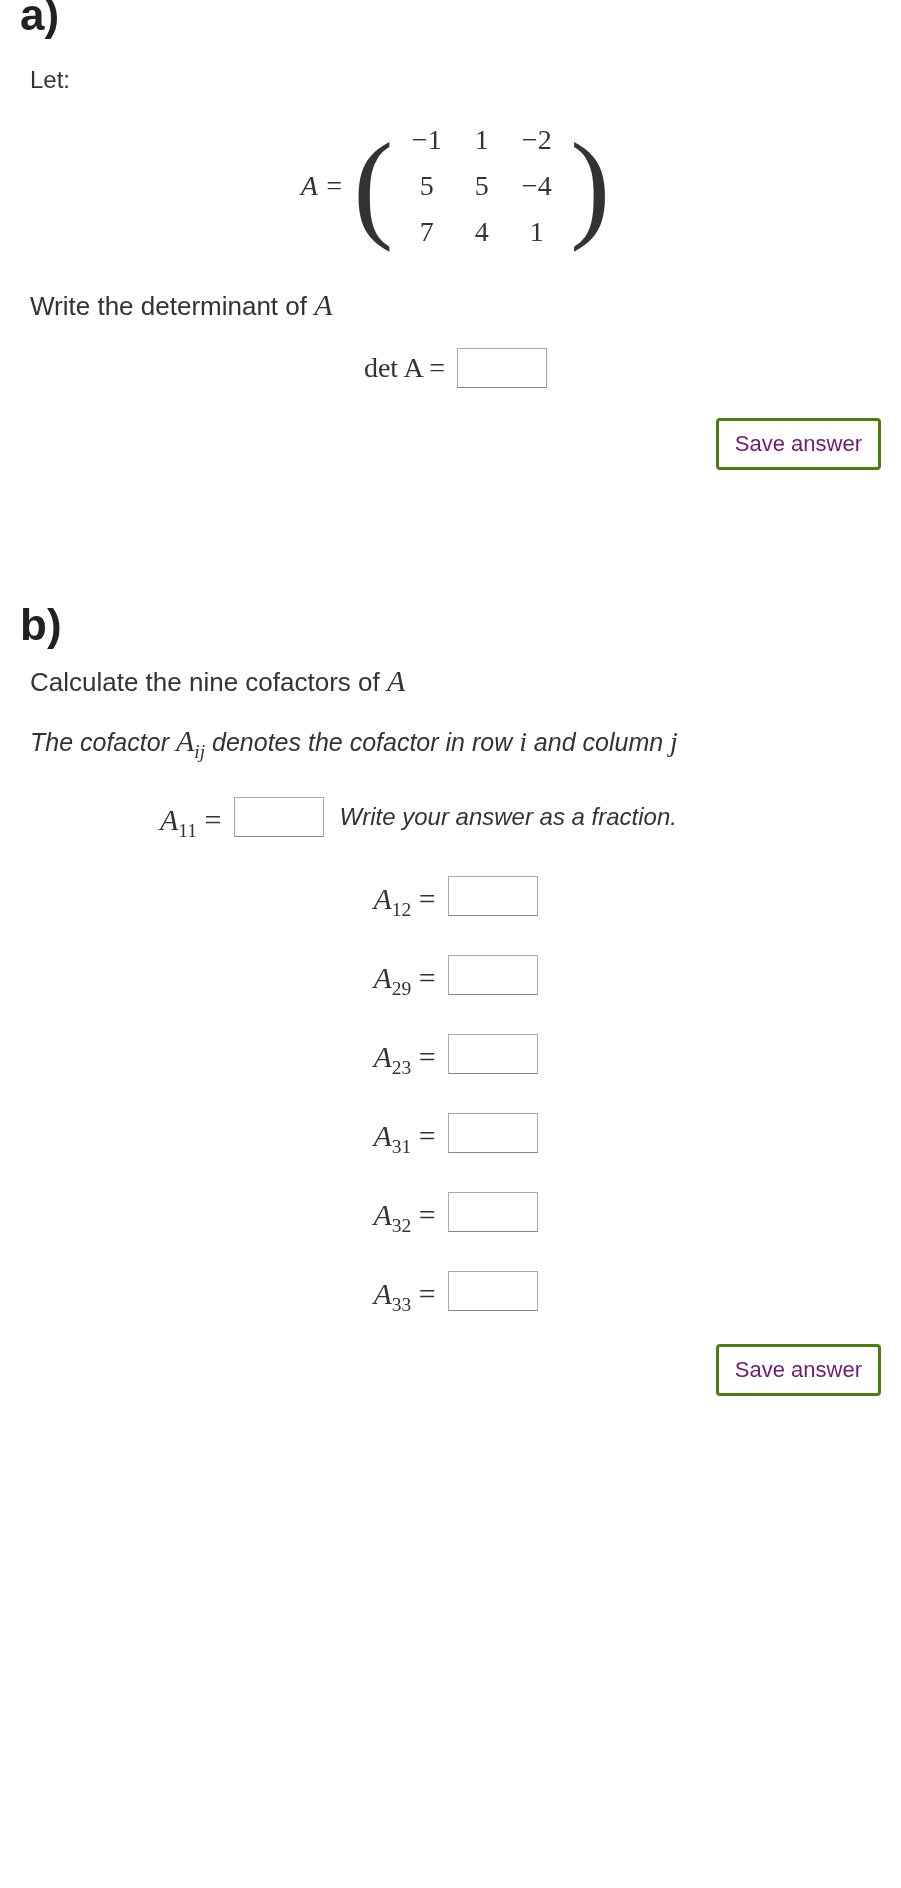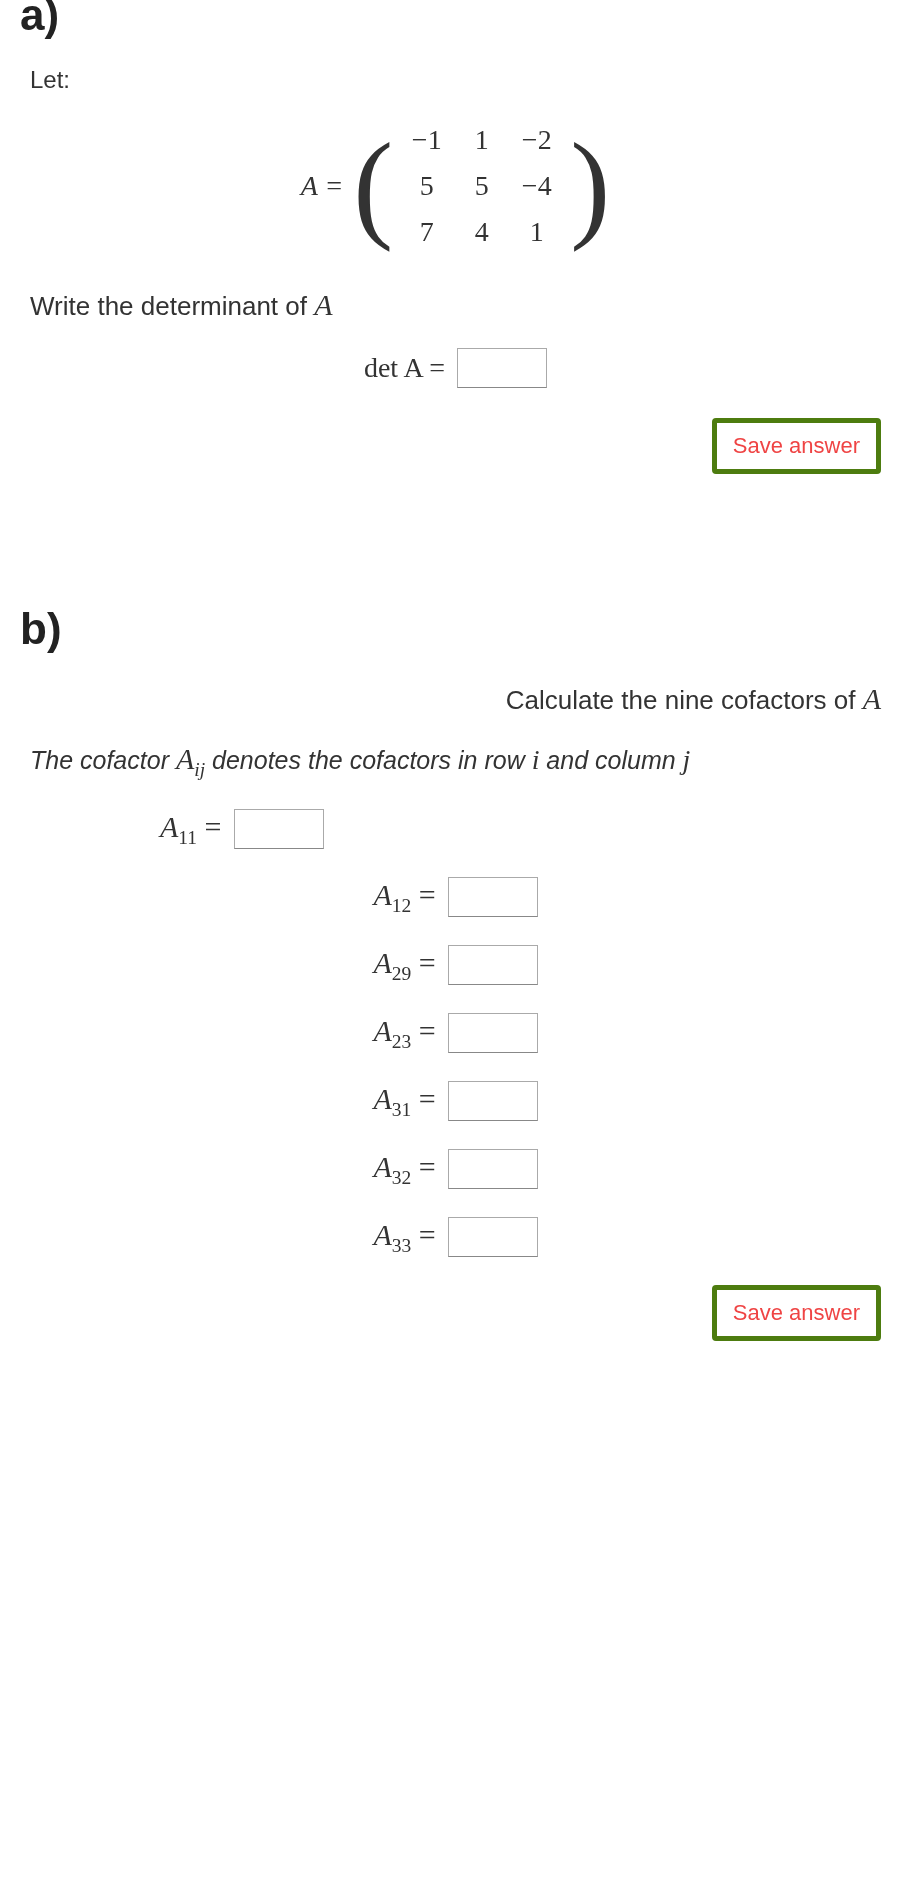--- a/index.html
+++ b/index.html
@@ -57,37 +57,37 @@
     font-size: 20px;
     padding: 0 4px;
   }
   .right-row {
     display: flex;
     justify-content: flex-end;
     margin-top: 30px;
   }
   button.save {
     background: #fff;
-    border: 5px solid #4d7c0f;
+    border: 3px solid #4d7c0f;
     border-radius: 4px;
     padding: 10px 16px;
     font-size: 22px;
-    color: #ef4444;
+    color: #701a75;
     cursor: pointer;
   }
   .sub { font-size: 0.65em; vertical-align: sub; }
   .cofactor-row {
     display: flex;
     align-items: center;
     justify-content: center;
     margin: 28px 0;
     font-family: 'Times New Roman', serif;
     font-size: 30px;
   }
-  .cofactor-row .label { margin-right: 12px; }
+  .cofactor-row .label { margin-right: 12px; margin-top: 12px; }
   .hint {
     font-style: italic;
     font-size: 24px;
     font-family: Arial, sans-serif;
     margin-left: 16px;
   }
   .first-cof {
     justify-content: flex-start;
     padding-left: 130px;
   }
@@ -133,31 +133,32 @@
   <div class="right-row">
     <button class="save">Save answer</button>
   </div>
 </div>
 
 <div class="spacer"></div>
 
 <div class="part-label">b)</div>
 
 <div class="content">
-  <p style="font-size:26px;margin-top:28px;text-align:right;">
+  <p style="font-size:26px;margin-top:14px;">
     <span>Calculate the nine cofactors of </span><span class="math" style="font-style:italic;font-size:30px;">A</span>
   </p>
 
   <p class="ital" style="font-size:25px;">
-    <span>The cofactor </span><span class="math" style="font-style:italic;font-size:30px;"><span>A</span><span class="sub">ij</span></span><span> denotes the cofactors in row </span><span class="math" style="font-style:italic;font-size:28px;">i</span><span> and column </span><span class="math" style="font-style:italic;font-size:28px;">j</span>
+    <span>The cofactor </span><span class="math" style="font-style:italic;font-size:30px;"><span>A</span><span class="sub">ij</span></span><span> denotes the cofactor in row </span><span class="math" style="font-style:italic;font-size:28px;">i</span><span> and column </span><span class="math" style="font-style:italic;font-size:28px;">j</span>
   </p>
 
   <div class="cofactor-row first-cof">
     <span class="label"><span style="font-style:italic;">A</span><span class="sub">11</span><span> =</span></span>
     <input class="blank" type="text" style="">
+    <span class="hint">Write your answer as a fraction.</span>
   </div>
 
   <div class="cofactor-row">
     <span class="label"><span style="font-style:italic;">A</span><span class="sub">12</span><span> =</span></span>
     <input class="blank" type="text" style="">
   </div>
   <div class="cofactor-row">
     <span class="label"><span style="font-style:italic;">A</span><span class="sub">29</span><span> =</span></span>
     <input class="blank" type="text" style="">
   </div>

